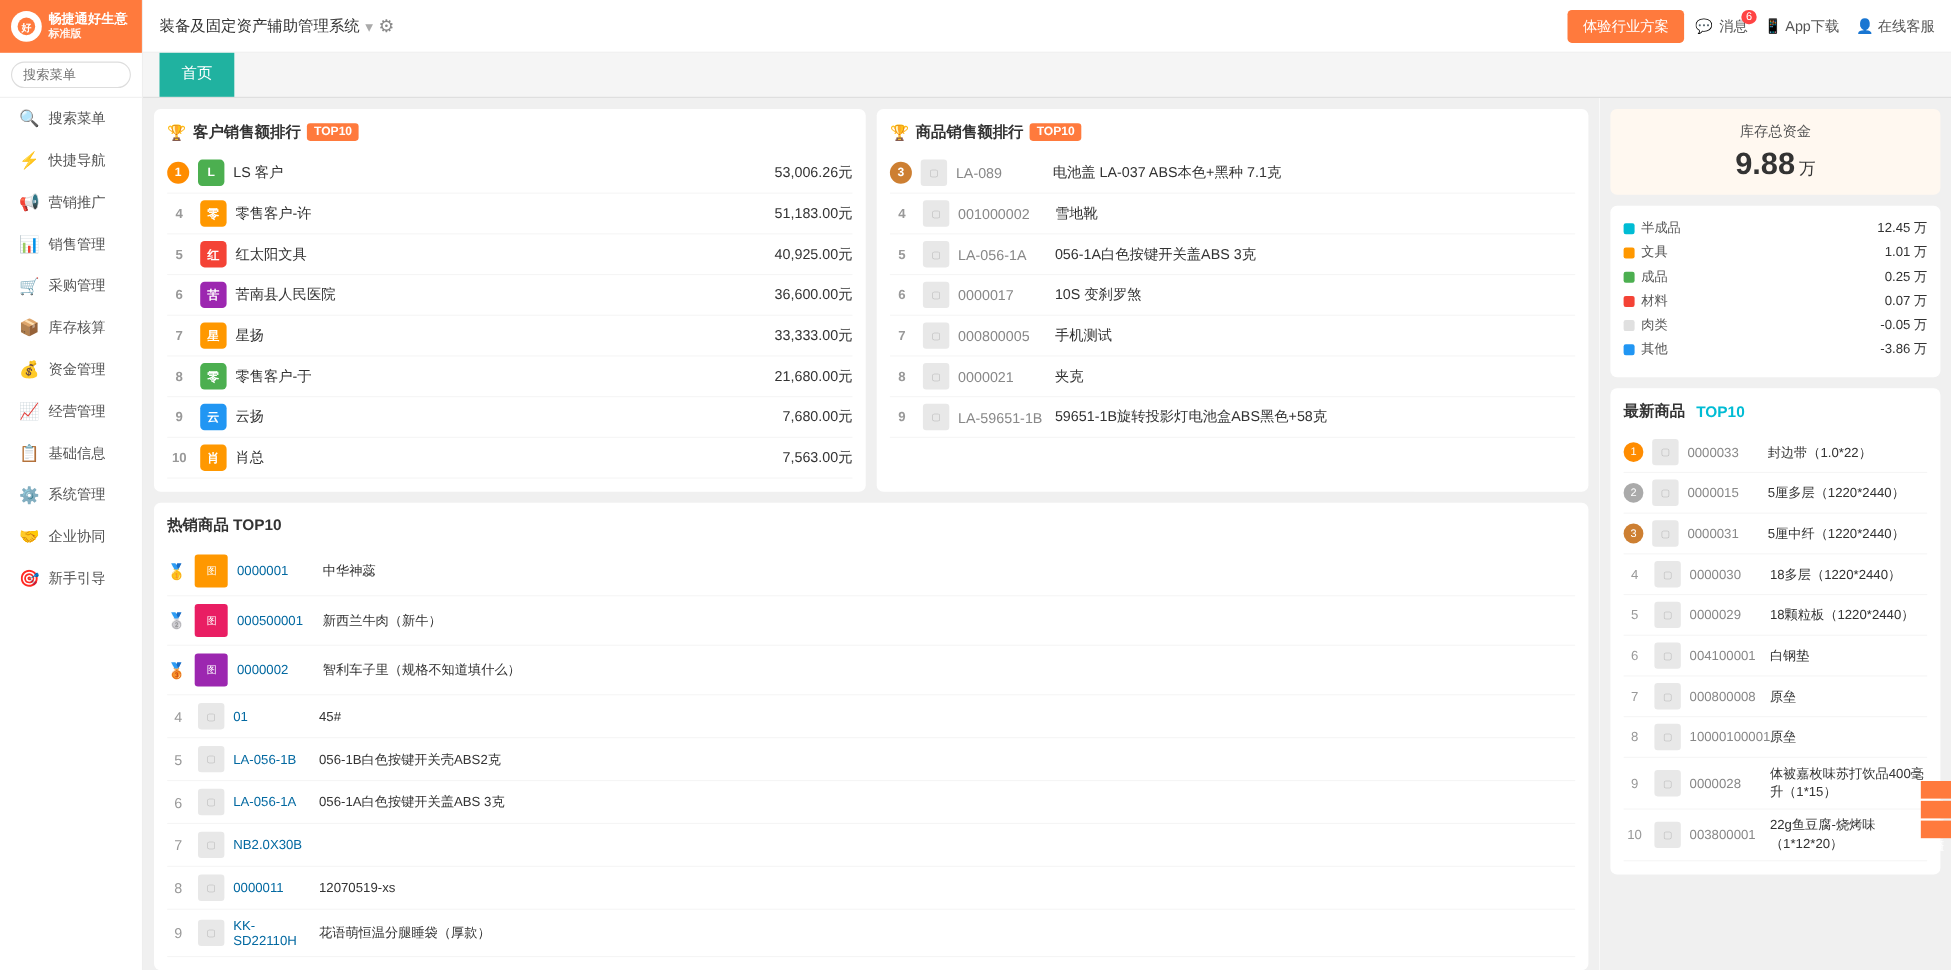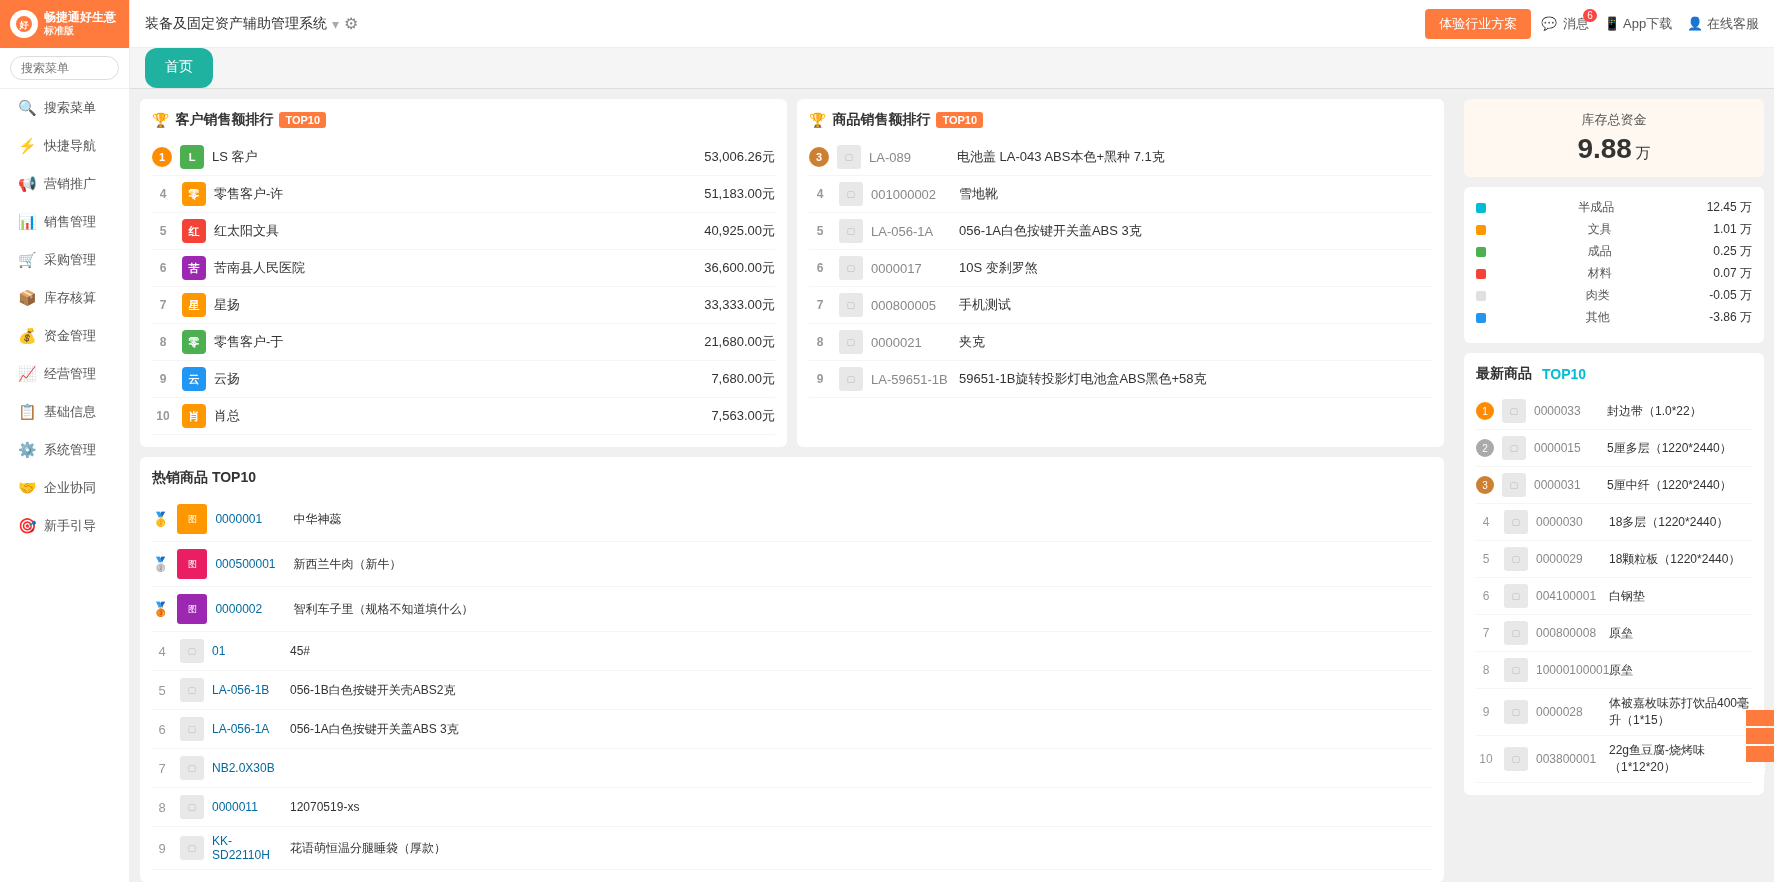--- a/index.html
+++ b/index.html
@@ -138,21 +138,21 @@
     .tab-item {
       padding: 10px 20px;
       cursor: pointer;
       font-size: 14px;
       color: #555;
       border-bottom: 2px solid transparent;
     }
     .tab-item.active {
       color: #fff;
       background: #20b2a0;
-      border-radius: 12px;
+      border-radius: 0;
     }
 
     
     .content {
       flex: 1;
       overflow: hidden;
       display: flex;
       gap: 0;
     }
 
@@ -292,21 +292,21 @@
       margin-bottom: 5px;
       font-size: 12px;
       color: #555;
     }
     .legend-dot {
       width: 10px;
       height: 10px;
       border-radius: 2px;
       flex-shrink: 0;
     }
-    .legend-name { flex: 1; text-align: center; }
+    .legend-name { flex: 1; }
     .legend-val { color: #333; font-size: 12px; }
 
     
     .newest-row {
       display: flex;
       align-items: center;
       padding: 6px 0;
       border-bottom: 1px solid #f5f5f5;
       gap: 8px;
     }
@@ -543,21 +543,21 @@
             <span>🏆</span>
             <span>商品销售额排行</span>
             <span class="top-badge">TOP10</span>
           </div>
           <div>
 
             <div class="rank-row">
               <div class="rank-num" style="color:#cd7f32;background:#cd7f32;color:#fff;border-radius:50%;width:20px;height:20px;display:flex;align-items:center;justify-content:center;font-size:11px;">3</div>
               <div class="newest-thumb">▢</div>
               <div class="rank-name" style="color:#888;width:80px;flex:none;">LA-089</div>
-              <div class="rank-name">电池盖 LA-043 ABS本色+黑种 7.1克</div>
+              <div class="rank-name">电池盖 LA-037 ABS本色+黑种 7.1克</div>
             </div>
             <div class="rank-row">
               <div class="rank-num">4</div>
               <div class="newest-thumb">▢</div>
               <div class="rank-name" style="color:#888;width:80px;flex:none;">001000002</div>
               <div class="rank-name">雪地靴</div>
             </div>
             <div class="rank-row">
               <div class="rank-num">5</div>
               <div class="newest-thumb">▢</div>

